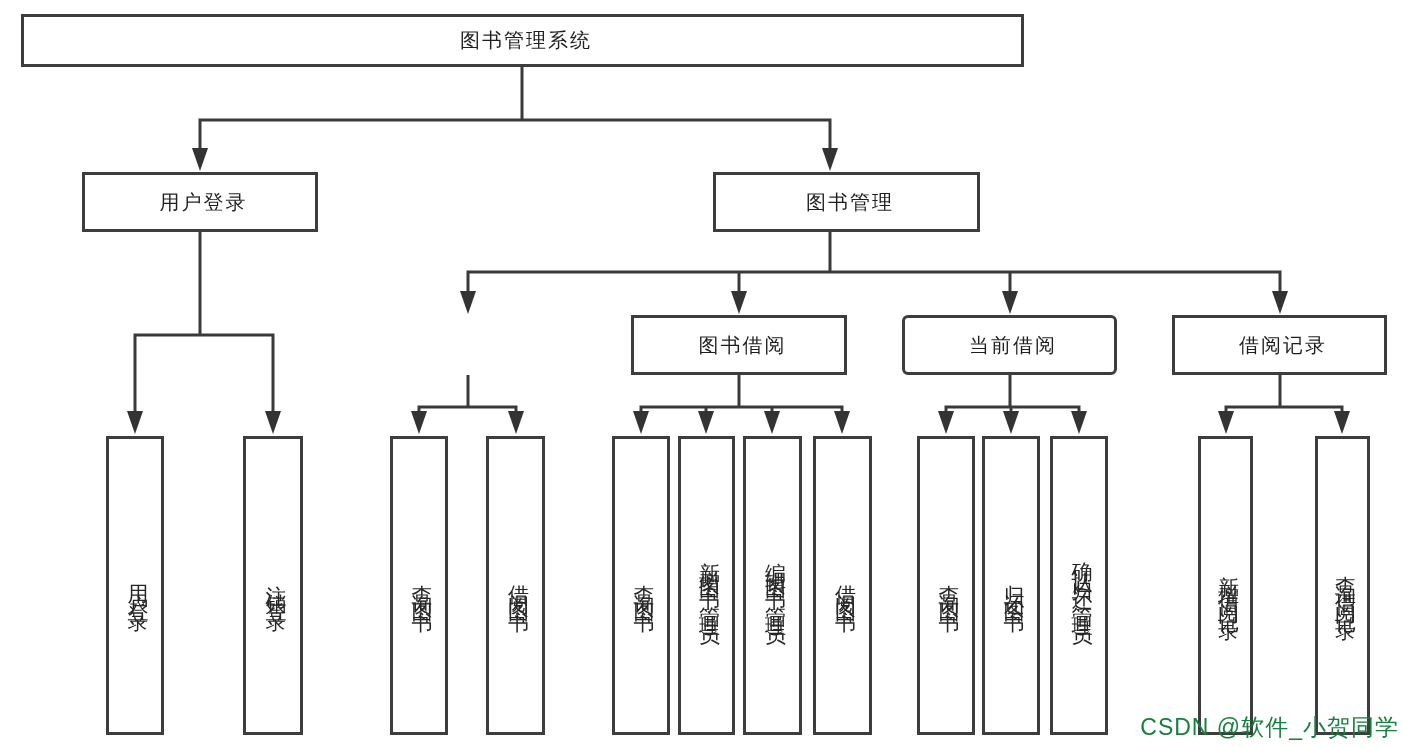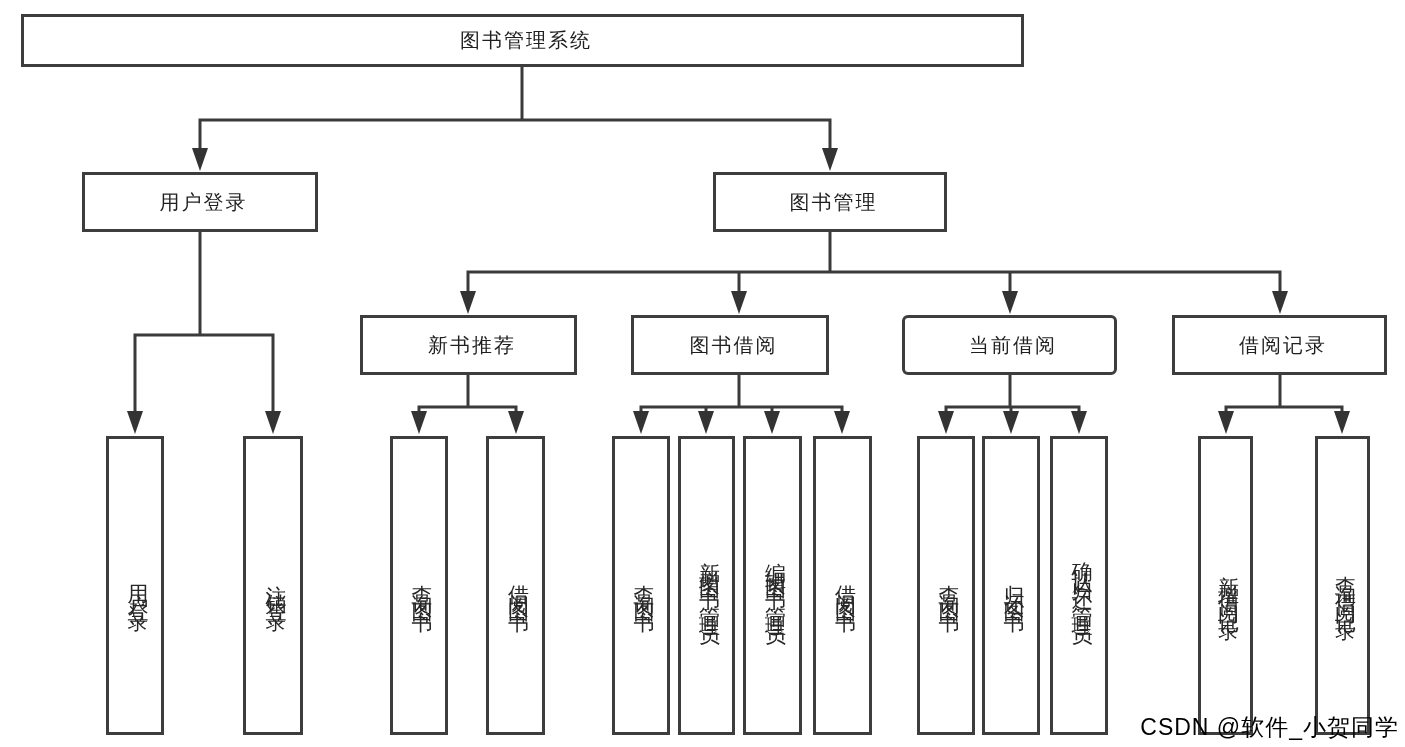--- a/index.html
+++ b/index.html
@@ -42,23 +42,23 @@
     writing-mode: vertical-rl;
     text-orientation: mixed;
     font-size: 21px;
     letter-spacing: 9px;
     line-height: 1;
     color: #262626;
   }
   
   .n-root   { left: 21px;   top: 14px;  width: 1003px; height: 53px; }
   .n-l2-0   { left: 82px;   top: 172px; width: 236px;  height: 60px; }
-  .n-l2-1   { left: 713px;  top: 172px; width: 234px;  height: 60px; }
+  .n-l2-1   { left: 713px;  top: 172px; width: 267px;  height: 60px; }
   .n-l3-0   { left: 360px;  top: 315px; width: 217px;  height: 60px; }
-  .n-l3-1   { left: 631px;  top: 315px; width: 198px;  height: 60px; text-align: right; }
+  .n-l3-1   { left: 631px;  top: 315px; width: 216px;  height: 60px; text-align: right; }
   .n-l3-2   { left: 902px;  top: 315px; width: 215px;  height: 60px; border-radius: 6px; }
   .n-l3-3   { left: 1172px; top: 315px; width: 215px;  height: 60px; }
   .leaf     { top: 436px; height: 299px; }
   .n-leaf-0  { left: 106px;  width: 58px; }
   .n-leaf-1  { left: 243px;  width: 60px; }
   .n-leaf-2  { left: 390px;  width: 58px; }
   .n-leaf-3  { left: 486px;  width: 59px; }
   .n-leaf-4  { left: 612px;  width: 58px; }
   .n-leaf-5  { left: 678px;  width: 57px; }
   .n-leaf-6  { left: 743px;  width: 59px; }
@@ -67,21 +67,21 @@
   .n-leaf-9  { left: 982px;  width: 58px; }
   .n-leaf-10 { left: 1050px; width: 58px; }
   .n-leaf-11 { left: 1198px; width: 55px; }
   .n-leaf-12 { left: 1315px; width: 55px; }
   .watermark {
     position: absolute;
     right: 6px;
     bottom: 4px;
     font-size: 23px;
     letter-spacing: 1px;
-    color: #000000;
+    color: #15803d;
     z-index: 5;
     white-space: nowrap;
   }
 </style>
 </head>
 <body>
 
 <div class="stage">
 
   <svg class="connectors" viewBox="0 0 1405 747" xmlns="http://www.w3.org/2000/svg">
@@ -140,23 +140,20 @@
     <span class="hlabel">图书管理系统</span>
   </div>
 
   <div class="node n-l2-0">
     <span class="hlabel">用户登录</span>
   </div>
   <div class="node n-l2-1">
     <span class="hlabel">图书管理</span>
   </div>
 
-  <div class="node n-l3-0">
-    <span class="hlabel">新书推荐</span>
-  </div>
   <div class="node n-l3-1">
     <span class="hlabel">图书借阅</span>
   </div>
   <div class="node n-l3-2">
     <span class="hlabel">当前借阅</span>
   </div>
   <div class="node n-l3-3">
     <span class="hlabel">借阅记录</span>
   </div>
 

